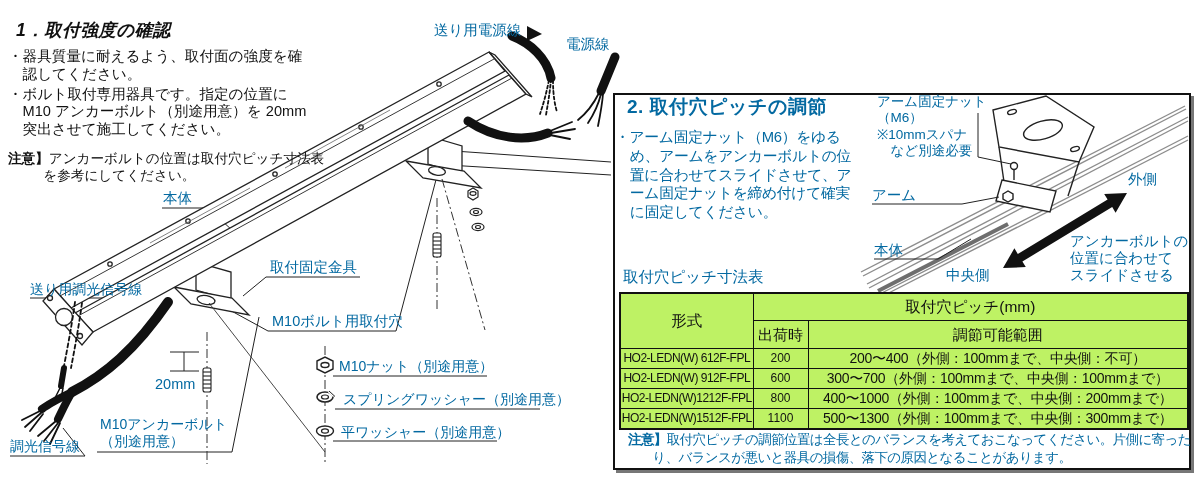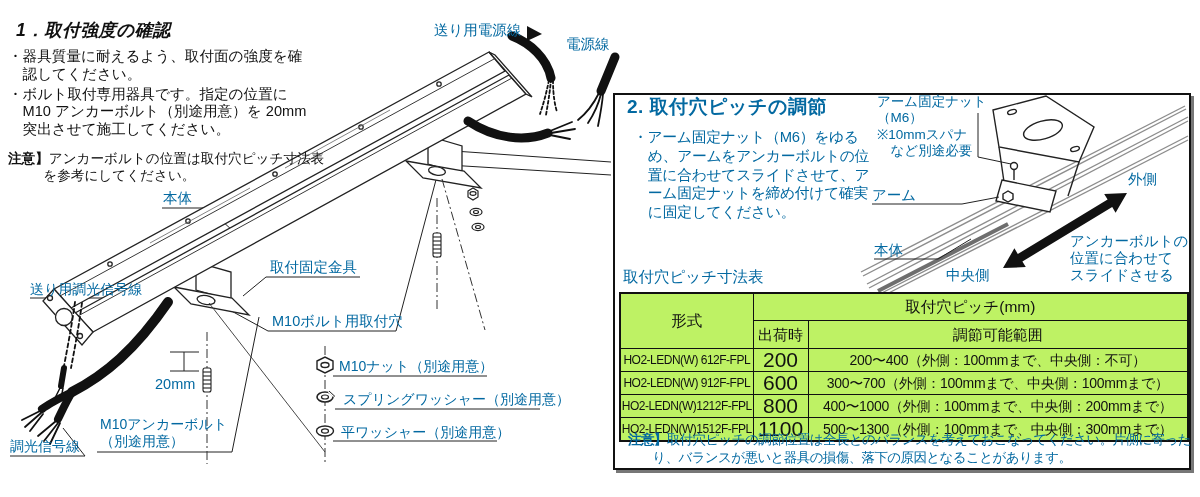--- a/index.html
+++ b/index.html
@@ -9,33 +9,33 @@
   .preline{white-space:pre-line;}
   .b{font-weight:bold;}
   #svg-art{position:absolute;left:0;top:0;z-index:2;pointer-events:none;}
   .panel{position:absolute;left:613px;top:93px;width:574px;height:373px;background:#fff;
          border:2px solid #111;box-shadow:3px 3px 0 #777;z-index:1;}
   .s1{position:absolute;left:8px;top:18px;width:300px;z-index:3;}
   .s1 h1{font-size:17.5px;margin:0 0 6px 8px;letter-spacing:0.5px;font-style:italic;}
   .s1 .item{font-size:14.6px;line-height:1.22;padding-left:1em;text-indent:-1em;width:288px;margin-bottom:2px;}
   .s1 .note{font-size:13.6px;line-height:1.25;padding-left:2.6em;text-indent:-2.6em;width:284px;margin-top:12px;}
   .s2-title{left:627px;top:96px;font-size:19px;font-weight:bold;letter-spacing:0.5px;}
-  .s2-body{left:633px;top:128px;width:230px;font-size:14.8px;line-height:1.27;
+  .s2-body{left:615px;top:128px;width:230px;font-size:14.8px;line-height:1.27;
            letter-spacing:-0.3px;padding-left:1em;text-indent:-1em;white-space:normal;}
   .tbl-title{left:623px;top:268px;font-size:15.5px;}
   table.pitch{position:absolute;left:619px;top:292px;z-index:3;border-collapse:collapse;
               background:#bef264;table-layout:fixed;width:570px;}
   table.pitch th,table.pitch td{border:1px solid #111;padding:0;line-height:1.05;
               font-weight:normal;text-align:center;overflow:hidden;}
   table.pitch{border:2px solid #111;}
   tr.h1 th{height:26px;font-size:15.5px;}
   tr.h2 th{height:27px;font-size:15px;}
   tr.d td{height:19px;}
   td.model{font-size:12px;letter-spacing:-0.5px;text-align:left;padding-left:3px;}
-  td.ship{font-size:21px;}
+  td.ship{font-size:12px;}
   td.range{font-size:14px;letter-spacing:-0.3px;}
   .s2-note{left:628px;top:431px;width:556px;font-size:13.5px;line-height:1.3;
            letter-spacing:-0.6px;padding-left:1.8em;text-indent:-1.8em;white-space:normal;}
 </style>
 </head>
 <body>
 
 <div id="page">
 
   <div class="panel"></div>

